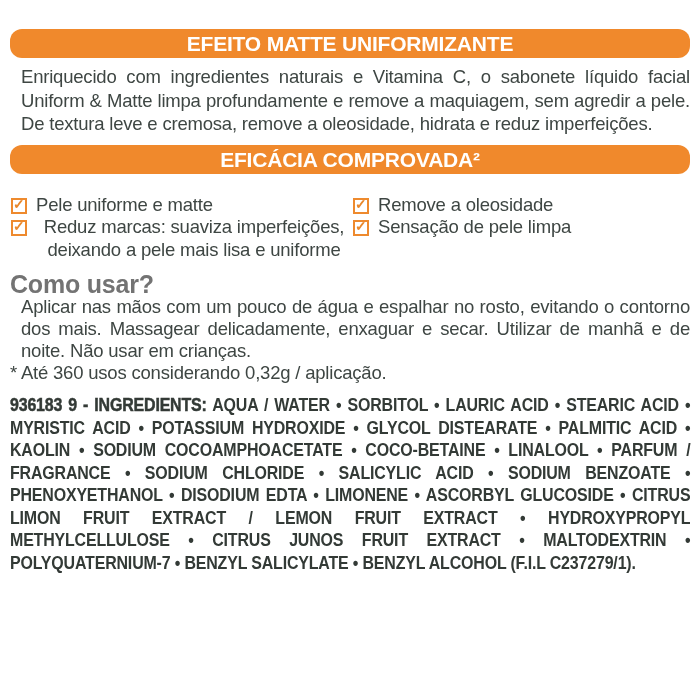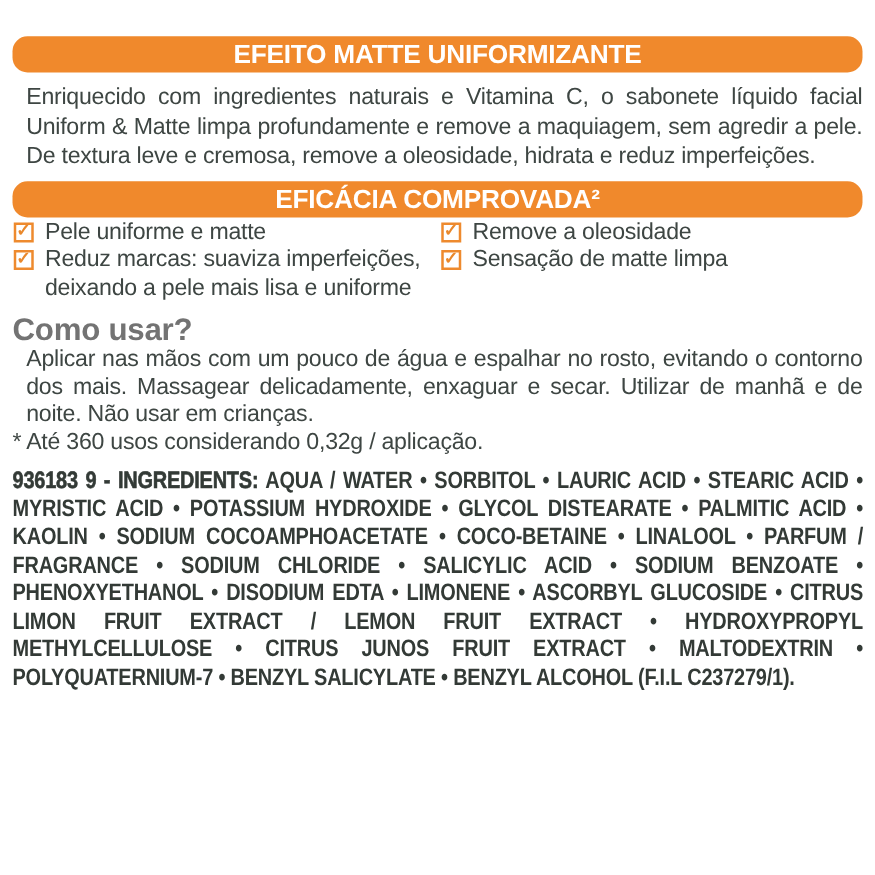--- a/index.html
+++ b/index.html
@@ -11,21 +11,21 @@
   .banner{
     height:29px;line-height:29px;background:#F0892C;border-radius:12px;
     color:#fff;text-align:center;font-size:21px;font-weight:bold;letter-spacing:-0.2px;
   }
   p{margin:0;}
   .txt{font-size:18.5px;line-height:23.5px;letter-spacing:-0.2px;}
   .justify{text-align:justify;margin-left:11px;}
   .intro{margin-top:7px;}
   .banner-2{margin-top:9px;}
   .results-title{margin-top:9px;}
-  .checks{display:flex;margin-top:0;}
+  .checks{display:flex;margin-top:20px;text-align:center;}
   .col-left{width:342px;flex:none;}
   .col-right{flex:1;}
   .check-item{display:flex;align-items:flex-start;}
   .checkbox{
     flex:none;width:12px;height:12px;border:2px solid #EE8A2E;
     margin:4px 9px 0 1px;position:relative;
   }
   .checkbox::after{
     content:"✓";position:absolute;left:0px;top:-4px;
     font-size:14px;font-weight:bold;color:#E9882C;
@@ -68,21 +68,21 @@
         <span class="check-text">Reduz marcas: suaviza imperfeições, deixando a pele mais lisa e uniforme</span>
       </div>
     </div>
     <div class="col-right">
       <div class="check-item">
         <span class="checkbox"></span>
         <span class="check-text">Remove a oleosidade</span>
       </div>
       <div class="check-item">
         <span class="checkbox"></span>
-        <span class="check-text">Sensação de matte limpa</span>
+        <span class="check-text">Sensação de pele limpa</span>
       </div>
     </div>
   </div>
 
 
   <p class="how-title">Como usar?</p>
 
   <p class="txt justify usage">Aplicar nas mãos com um pouco de água e espalhar no rosto, evitando o contorno dos mais. Massagear delicadamente, enxaguar e secar. Utilizar de manhã e de noite. Não usar em crianças.</p>
 
   <p class="txt note">* Até 360 usos considerando 0,32g / aplicação.</p>

